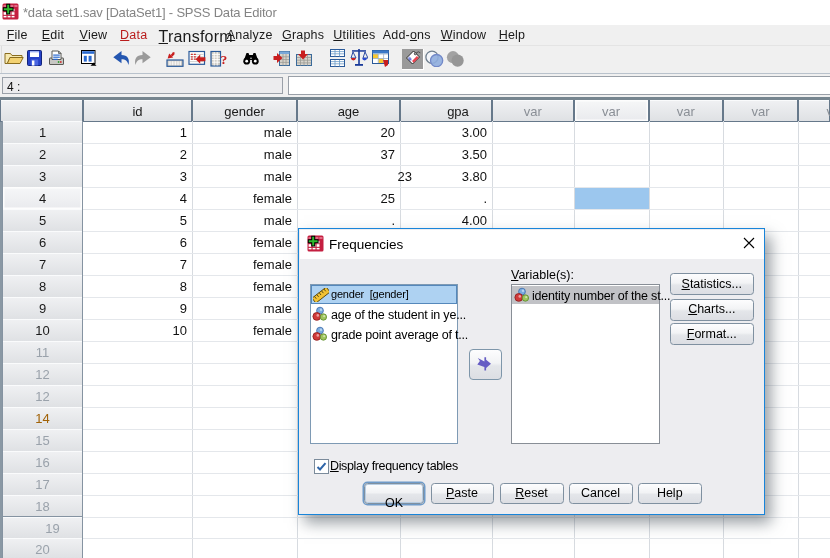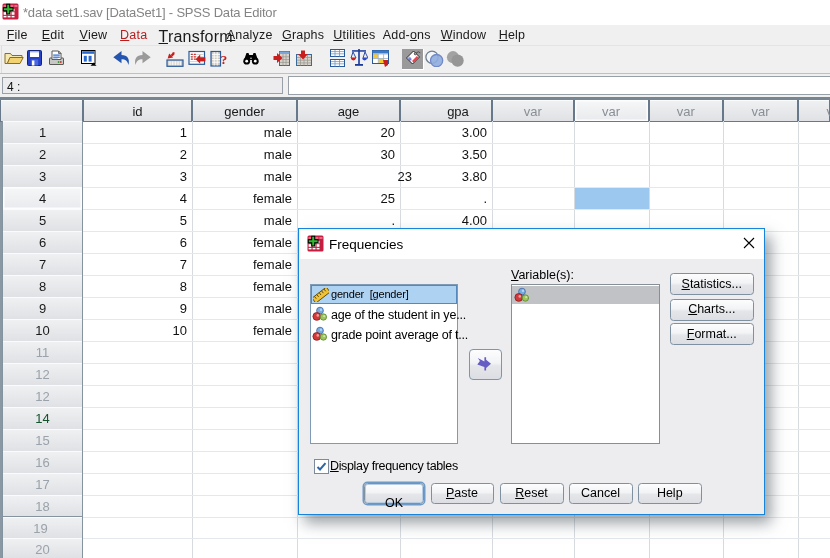--- a/index.html
+++ b/index.html
@@ -195,31 +195,31 @@
 <div class="abs" style="left:2px;top:301.00px;width:81px;text-align:center;font-size:13px;color:#1a1a1a;">9</div>
 <div class="abs" style="left:2px;top:318.95px;width:81px;height:22.95px;background:linear-gradient(180deg,#f0f1f3,#dfe1e4);border:1px solid #8593a1;border-top:none;box-shadow:inset 0 1px 0 #fafbfc;"></div>
 <div class="abs" style="left:2px;top:322.95px;width:81px;text-align:center;font-size:13px;color:#1a1a1a;">10</div>
 <div class="abs" style="left:2px;top:340.90px;width:81px;height:22.95px;background:linear-gradient(180deg,#f0f1f3,#dfe1e4);border:1px solid #8593a1;border-top:none;box-shadow:inset 0 1px 0 #fafbfc;"></div>
 <div class="abs" style="left:2px;top:344.90px;width:81px;text-align:center;font-size:13px;color:#9aa2ab;">11</div>
 <div class="abs" style="left:2px;top:362.85px;width:81px;height:22.95px;background:linear-gradient(180deg,#f0f1f3,#dfe1e4);border:1px solid #8593a1;border-top:none;box-shadow:inset 0 1px 0 #fafbfc;"></div>
 <div class="abs" style="left:2px;top:366.85px;width:81px;text-align:center;font-size:13px;color:#9aa2ab;">12</div>
 <div class="abs" style="left:2px;top:384.80px;width:81px;height:22.95px;background:linear-gradient(180deg,#f0f1f3,#dfe1e4);border:1px solid #8593a1;border-top:none;box-shadow:inset 0 1px 0 #fafbfc;"></div>
 <div class="abs" style="left:2px;top:388.80px;width:81px;text-align:center;font-size:13px;color:#9aa2ab;">12</div>
 <div class="abs" style="left:2px;top:406.75px;width:81px;height:22.95px;background:linear-gradient(180deg,#f0f1f3,#dfe1e4);border:1px solid #8593a1;border-top:none;box-shadow:inset 0 1px 0 #fafbfc;"></div>
-<div class="abs" style="left:2px;top:410.75px;width:81px;text-align:center;font-size:13px;color:#14532d;">14</div>
+<div class="abs" style="left:2px;top:410.75px;width:81px;text-align:center;font-size:13px;color:#a16207;">14</div>
 <div class="abs" style="left:2px;top:428.70px;width:81px;height:22.95px;background:linear-gradient(180deg,#f0f1f3,#dfe1e4);border:1px solid #8593a1;border-top:none;box-shadow:inset 0 1px 0 #fafbfc;"></div>
 <div class="abs" style="left:2px;top:432.70px;width:81px;text-align:center;font-size:13px;color:#9aa2ab;">15</div>
 <div class="abs" style="left:2px;top:450.65px;width:81px;height:22.95px;background:linear-gradient(180deg,#f0f1f3,#dfe1e4);border:1px solid #8593a1;border-top:none;box-shadow:inset 0 1px 0 #fafbfc;"></div>
 <div class="abs" style="left:2px;top:454.65px;width:81px;text-align:center;font-size:13px;color:#9aa2ab;">16</div>
 <div class="abs" style="left:2px;top:472.60px;width:81px;height:22.95px;background:linear-gradient(180deg,#f0f1f3,#dfe1e4);border:1px solid #8593a1;border-top:none;box-shadow:inset 0 1px 0 #fafbfc;"></div>
 <div class="abs" style="left:2px;top:476.60px;width:81px;text-align:center;font-size:13px;color:#9aa2ab;">17</div>
 <div class="abs" style="left:2px;top:494.55px;width:81px;height:22.95px;background:linear-gradient(180deg,#f0f1f3,#dfe1e4);border:1px solid #8593a1;border-top:none;box-shadow:inset 0 1px 0 #fafbfc;"></div>
 <div class="abs" style="left:2px;top:498.55px;width:81px;text-align:center;font-size:13px;color:#9aa2ab;">18</div>
 <div class="abs" style="left:2px;top:516.50px;width:81px;height:22.95px;background:linear-gradient(180deg,#f0f1f3,#dfe1e4);border:1px solid #8593a1;border-top:none;box-shadow:inset 0 1px 0 #fafbfc;"></div>
-<div class="abs" style="left:0;top:520.50px;width:81px;text-align:center;font-size:13px;color:#9aa2ab;">19</div>
+<div class="abs" style="left:12px;top:520.50px;width:81px;text-align:center;font-size:13px;color:#9aa2ab;">19</div>
 <div class="abs" style="left:2px;top:538.45px;width:81px;height:20.55px;background:linear-gradient(180deg,#f0f1f3,#dfe1e4);border:1px solid #8593a1;border-top:none;box-shadow:inset 0 1px 0 #fafbfc;"></div>
 <div class="abs" style="left:2px;top:542.45px;width:81px;text-align:center;font-size:13px;color:#9aa2ab;">20</div>
 <div class="abs" style="left:192px;top:121.4px;width:1px;height:436.6px;background:#d7dbe0;"></div>
 <div class="abs" style="left:297px;top:121.4px;width:1px;height:436.6px;background:#d7dbe0;"></div>
 <div class="abs" style="left:400px;top:121.4px;width:1px;height:436.6px;background:#d7dbe0;"></div>
 <div class="abs" style="left:492px;top:121.4px;width:1px;height:436.6px;background:#d7dbe0;"></div>
 <div class="abs" style="left:573.5px;top:121.4px;width:1px;height:436.6px;background:#d7dbe0;"></div>
 <div class="abs" style="left:648.5px;top:121.4px;width:1px;height:436.6px;background:#d7dbe0;"></div>
 <div class="abs" style="left:723px;top:121.4px;width:1px;height:436.6px;background:#d7dbe0;"></div>
 <div class="abs" style="left:798px;top:121.4px;width:1px;height:436.6px;background:#d7dbe0;"></div>
@@ -242,21 +242,21 @@
 <div class="abs" style="left:83px;top:494.55px;width:747px;height:1px;background:#e4e7eb;"></div>
 <div class="abs" style="left:83px;top:516.50px;width:747px;height:1px;background:#e4e7eb;"></div>
 <div class="abs" style="left:83px;top:538.45px;width:747px;height:1px;background:#e4e7eb;"></div>
 <div class="abs" style="left:574.5px;top:187.85px;width:74.0px;height:21.45px;background:#9cc7ee;"></div>
 <div class="abs" style="left:83px;top:125.40px;width:104px;text-align:right;font-size:13px;color:#111;">1</div>
 <div class="abs" style="left:192px;top:125.40px;width:100px;text-align:right;font-size:13px;color:#111;">male</div>
 <div class="abs" style="left:297px;top:125.40px;width:98px;text-align:right;font-size:13px;color:#111;">20</div>
 <div class="abs" style="left:400px;top:125.40px;width:87px;text-align:right;font-size:13px;color:#111;">3.00</div>
 <div class="abs" style="left:83px;top:147.35px;width:104px;text-align:right;font-size:13px;color:#111;">2</div>
 <div class="abs" style="left:192px;top:147.35px;width:100px;text-align:right;font-size:13px;color:#111;">male</div>
-<div class="abs" style="left:297px;top:147.35px;width:98px;text-align:right;font-size:13px;color:#111;">30</div>
+<div class="abs" style="left:297px;top:147.35px;width:98px;text-align:right;font-size:13px;color:#111;">37</div>
 <div class="abs" style="left:400px;top:147.35px;width:87px;text-align:right;font-size:13px;color:#111;">3.50</div>
 <div class="abs" style="left:83px;top:169.30px;width:104px;text-align:right;font-size:13px;color:#111;">3</div>
 <div class="abs" style="left:192px;top:169.30px;width:100px;text-align:right;font-size:13px;color:#111;">male</div>
 <div class="abs" style="left:297px;top:169.30px;width:98px;text-align:right;font-size:13px;color:#111;margin-left:17px;">23</div>
 <div class="abs" style="left:400px;top:169.30px;width:87px;text-align:right;font-size:13px;color:#111;">3.80</div>
 <div class="abs" style="left:83px;top:191.25px;width:104px;text-align:right;font-size:13px;color:#111;">4</div>
 <div class="abs" style="left:192px;top:191.25px;width:100px;text-align:right;font-size:13px;color:#111;">female</div>
 <div class="abs" style="left:297px;top:191.25px;width:98px;text-align:right;font-size:13px;color:#111;">25</div>
 <div class="abs" style="left:400px;top:191.25px;width:87px;text-align:right;font-size:13px;color:#111;">.</div>
 <div class="abs" style="left:83px;top:213.20px;width:104px;text-align:right;font-size:13px;color:#111;">5</div>
@@ -326,20 +326,21 @@
 <div class="abs" style="left:511px;top:283.5px;width:149px;height:160.5px;background:#fff;border:1px solid #888e96;"></div>
 <div class="abs" style="left:512px;top:285.5px;width:147px;height:18px;background:#c1c2c6;"></div>
 <svg class="abs" style="left:514px;top:286.5px" width="16" height="16" viewBox="0 0 16 16">
 <circle cx="8" cy="4.6" r="3.4" fill="#7aabdf" stroke="#3a6aaa" stroke-width="0.8"></circle>
 <circle cx="9" cy="3.8" r="1.2" fill="#b8d4f0"></circle>
 <circle cx="4.8" cy="10.4" r="3.9" fill="#d03a3a" stroke="#8a1a1a" stroke-width="0.8"></circle>
 <circle cx="5.8" cy="9.4" r="1.3" fill="#eda0a0"></circle>
 <circle cx="11.4" cy="11" r="3.2" fill="#9ec45e" stroke="#5a8a2a" stroke-width="0.8"></circle>
 <circle cx="12.2" cy="10.2" r="1.1" fill="#cfe4a8"></circle>
     </svg>
+<div class="abs" style="left:532px;top:288.5px;font-size:12.5px;letter-spacing:-0.2px;color:#000;">identity number of the st...</div>
 <div class="abs" style="left:469px;top:348.5px;width:33px;height:31px;background:linear-gradient(180deg,#fdfdfe 0%,#f2f3f5 45%,#e4e6ea 55%,#dcdee3 100%);
 border:1.5px solid #7e96aa;border-radius:4px;"></div>
 <svg class="abs" style="left:477px;top:357px" width="15" height="14" viewBox="0 0 15 14">
 <path d="M0.8 0.9 L7.4 4.4 L7.4 0.3 L9.1 0.3 L9.1 2.7 L14 6.8 L9.1 10.9 L9.1 13.5 L7.4 13.5 L7.4 10.0 L0.3 7.4 L2.9 4.0 z" fill="#655cc4"></path>
     </svg>
 <div class="abs" style="left:670px;top:273px;width:83.5px;height:22px;background:linear-gradient(180deg,#fdfdfe 0%,#f2f3f5 45%,#e4e6ea 55%,#dcdee3 100%);
 border:1px solid #7f90a0;border-radius:3.5px;"></div>
     <div class="abs" style="left:670px;top:276.5px;width:83.5px;text-align:center;font-size:12.5px;color:#000;"><span style="text-decoration:underline">S</span>tatistics...</div>
 <div class="abs" style="left:670px;top:298.5px;width:83.5px;height:22px;background:linear-gradient(180deg,#fdfdfe 0%,#f2f3f5 45%,#e4e6ea 55%,#dcdee3 100%);
 border:1px solid #7f90a0;border-radius:3.5px;"></div>

